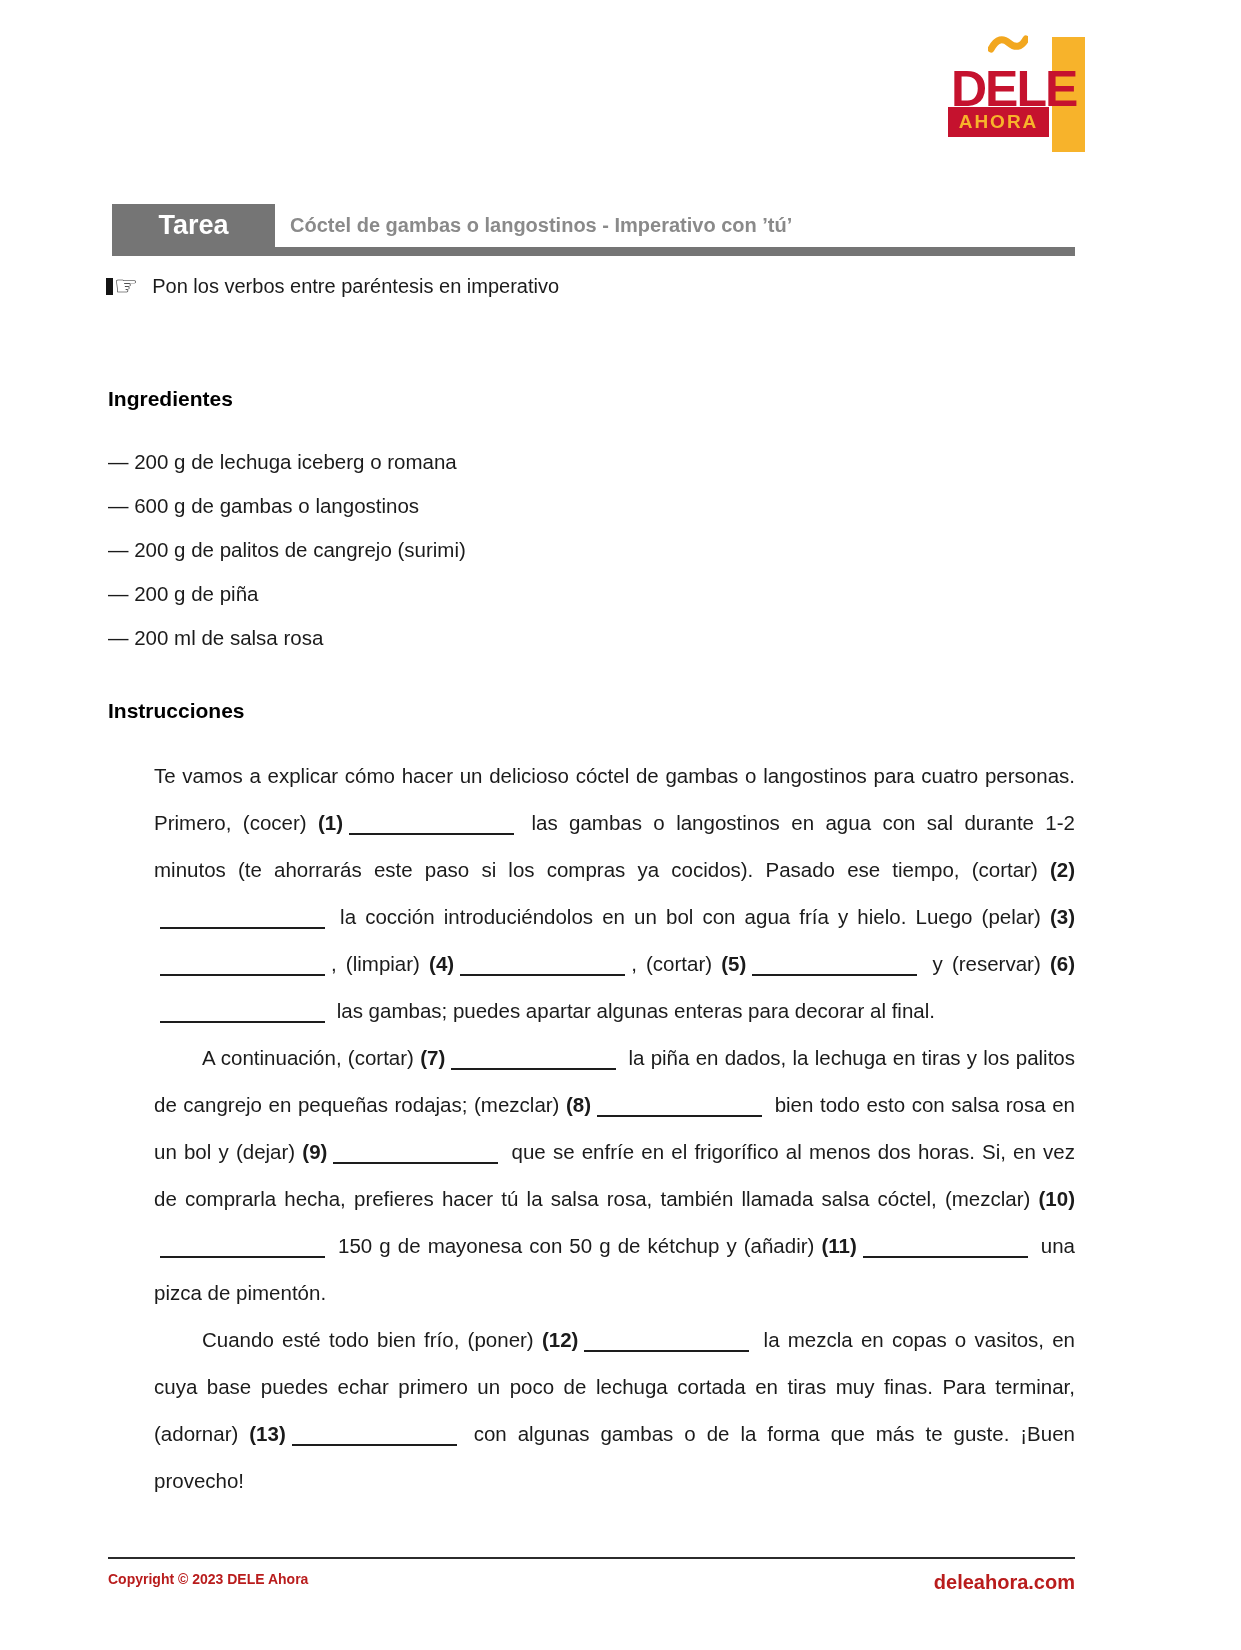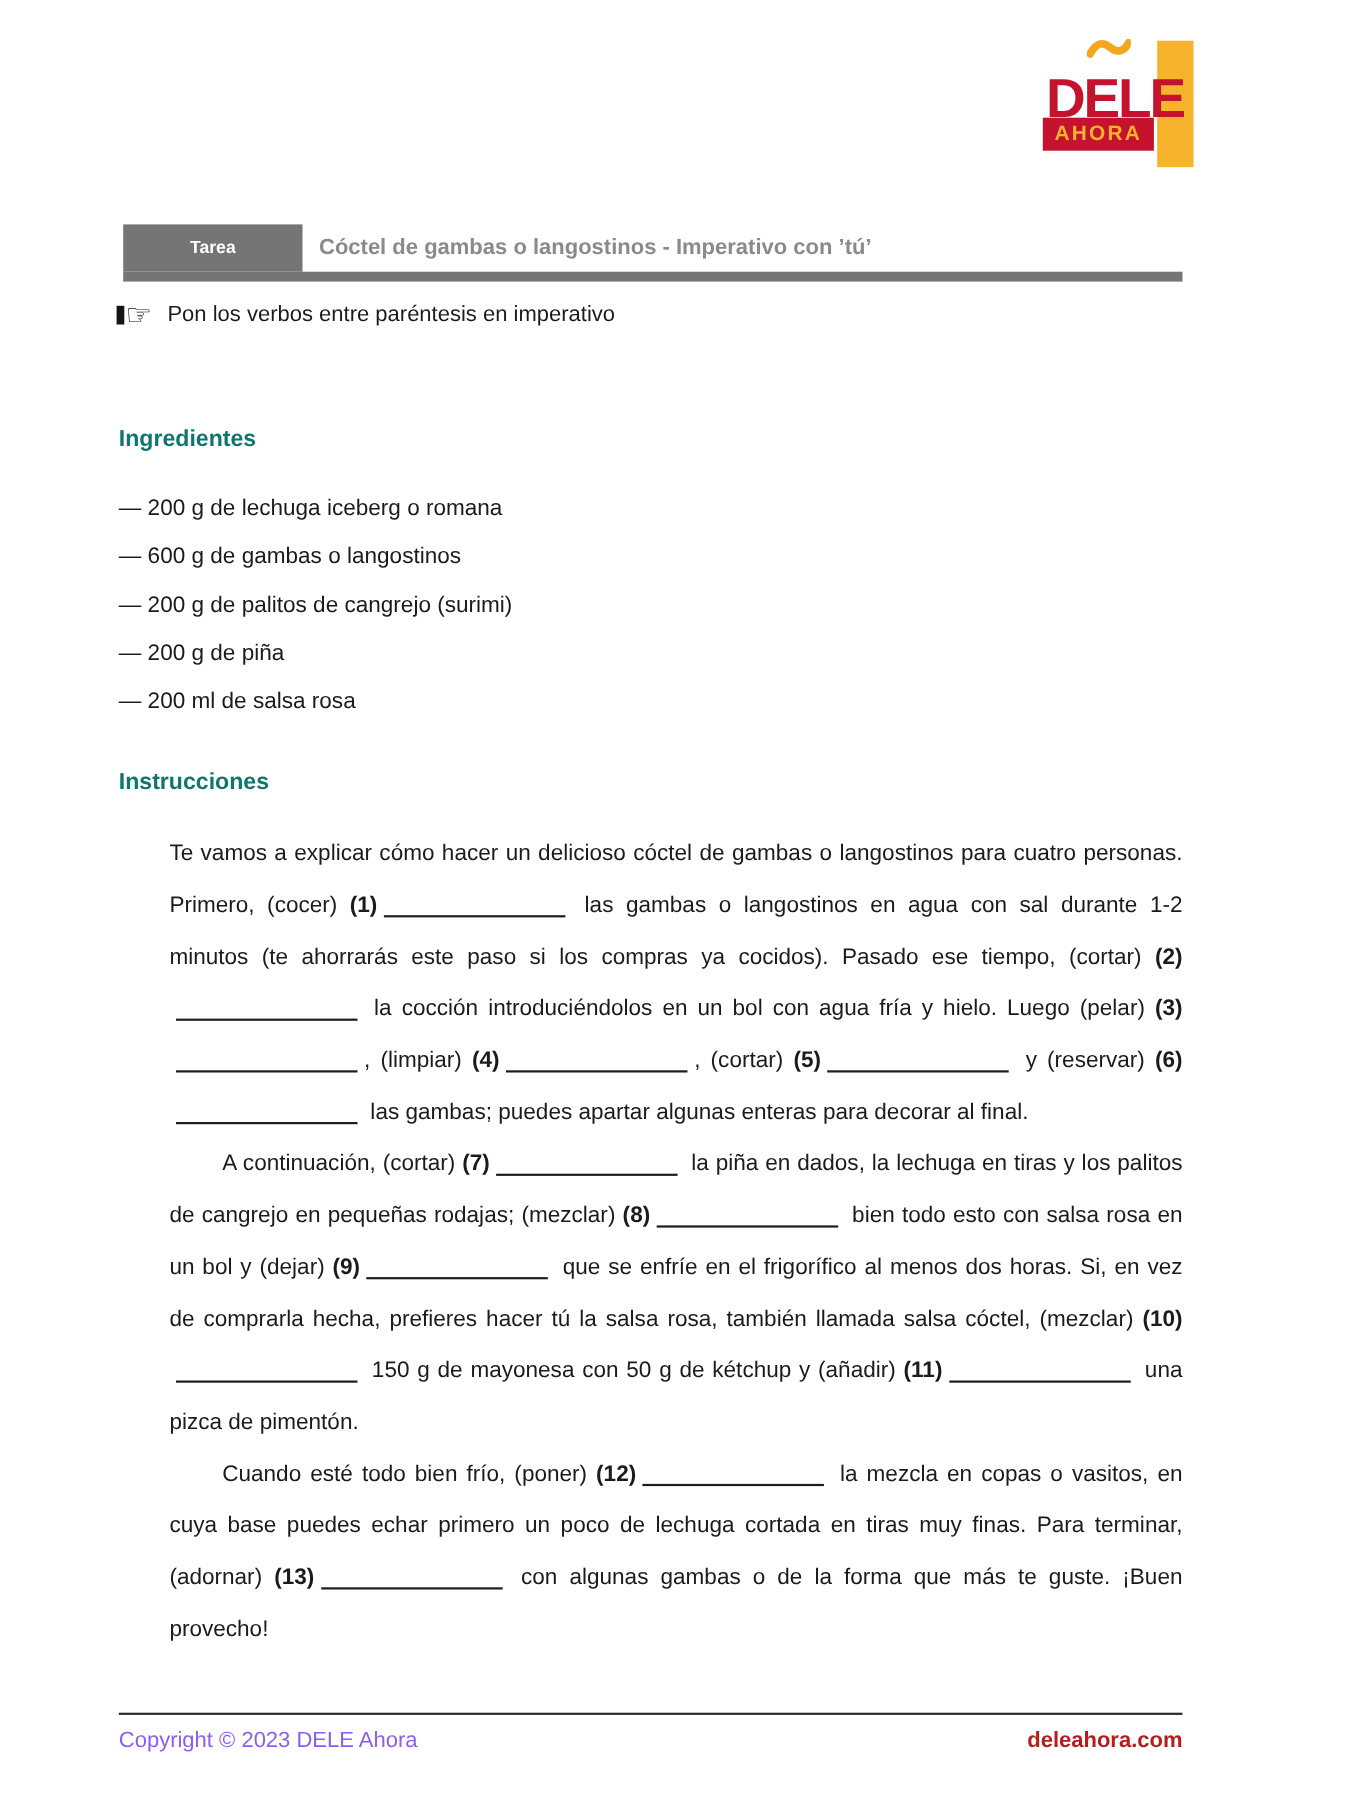--- a/index.html
+++ b/index.html
@@ -16,46 +16,46 @@
   .page{position:relative;width:1241px;height:1650px;background:#fff;overflow:hidden;}
 
   
   .logo{position:absolute;left:0;top:0;width:1241px;height:170px;}
   .logo-bar{position:absolute;left:1052px;top:37px;width:33px;height:115px;background:var(--yellow);}
   .logo-word{position:absolute;left:951px;top:52px;line-height:50px;font-size:50px;font-weight:700;letter-spacing:-2px;color:var(--red);z-index:2;margin-top:12px;}
   .logo-tilde{position:absolute;left:988px;top:34px;z-index:3;}
   .logo-sub{position:absolute;left:948px;top:107px;width:101px;height:30px;background:var(--red);color:var(--yellow);font-size:19px;font-weight:700;letter-spacing:2px;text-align:center;line-height:30px;z-index:2;}
 
   
-  .tarea-tab{position:absolute;left:112px;top:204px;width:163px;height:43px;background:var(--gray);color:#fff;font-size:16px;font-weight:700;text-align:center;line-height:43px;z-index:2;}
+  .tarea-tab{position:absolute;left:112px;top:204px;width:163px;height:43px;background:var(--gray);color:#fff;font-size:27px;font-weight:700;text-align:center;line-height:43px;z-index:2;}
   .header-rule{position:absolute;left:112px;top:247px;width:963px;height:9px;background:var(--gray);}
   .header-title{position:absolute;left:290px;top:204px;height:43px;line-height:43px;font-size:20px;font-weight:700;color:var(--title-gray);white-space:nowrap;}
 
   
   .prompt{position:absolute;left:106px;top:268px;height:36px;display:flex;align-items:center;font-size:20px;color:var(--ink);}
   .hand-icon{display:inline-flex;align-items:center;margin-right:14px;}
   .hand-cuff{display:inline-block;width:7px;height:17px;background:#141414;margin-right:1px;}
   .hand-glyph{font-size:27px;line-height:27px;color:#141414;}
 
   
   .section{position:absolute;left:108px;width:967px;}
-  .section h2{font-size:21px;font-weight:700;color:#0f766e;line-height:26px;}
+  .section h2{font-size:21px;font-weight:700;color:#000000;line-height:26px;}
   #ingredients{top:386px;}
   #ingredients .ing-list{margin-top:28px;}
   .ing-item{font-size:20.5px;line-height:44px;color:var(--ink);}
   #instructions{top:698px;}
   #instructions .paras{margin-top:28px;margin-left:46px;}
   .para{font-size:20.5px;line-height:47px;text-align:justify;color:var(--ink);}
   .para.indent{text-indent:48px;}
   .para strong{font-weight:700;}
   .blank{display:inline-block;height:1em;border-bottom:2px solid #1d1d1d;vertical-align:-5px;margin:0 6px;}
 
   
   .footer-rule{position:absolute;left:108px;top:1557px;width:967px;height:2px;background:#2b2b2b;}
-  .footer-left{position:absolute;left:108px;top:1571px;font-size:20px;color:#8b5cf6;}
+  .footer-left{position:absolute;left:108px;top:1571px;font-size:14px;color:#b91c1c;font-weight:bold;}
   .footer-right{position:absolute;right:166px;top:1571px;font-size:20px;font-weight:700;color:#b91c1c;}
 </style>
 </head>
 <body>
 
 <div class="page">
 
   <div class="logo">
     <div class="logo-bar"></div>
     <div class="logo-word">DELE</div>

